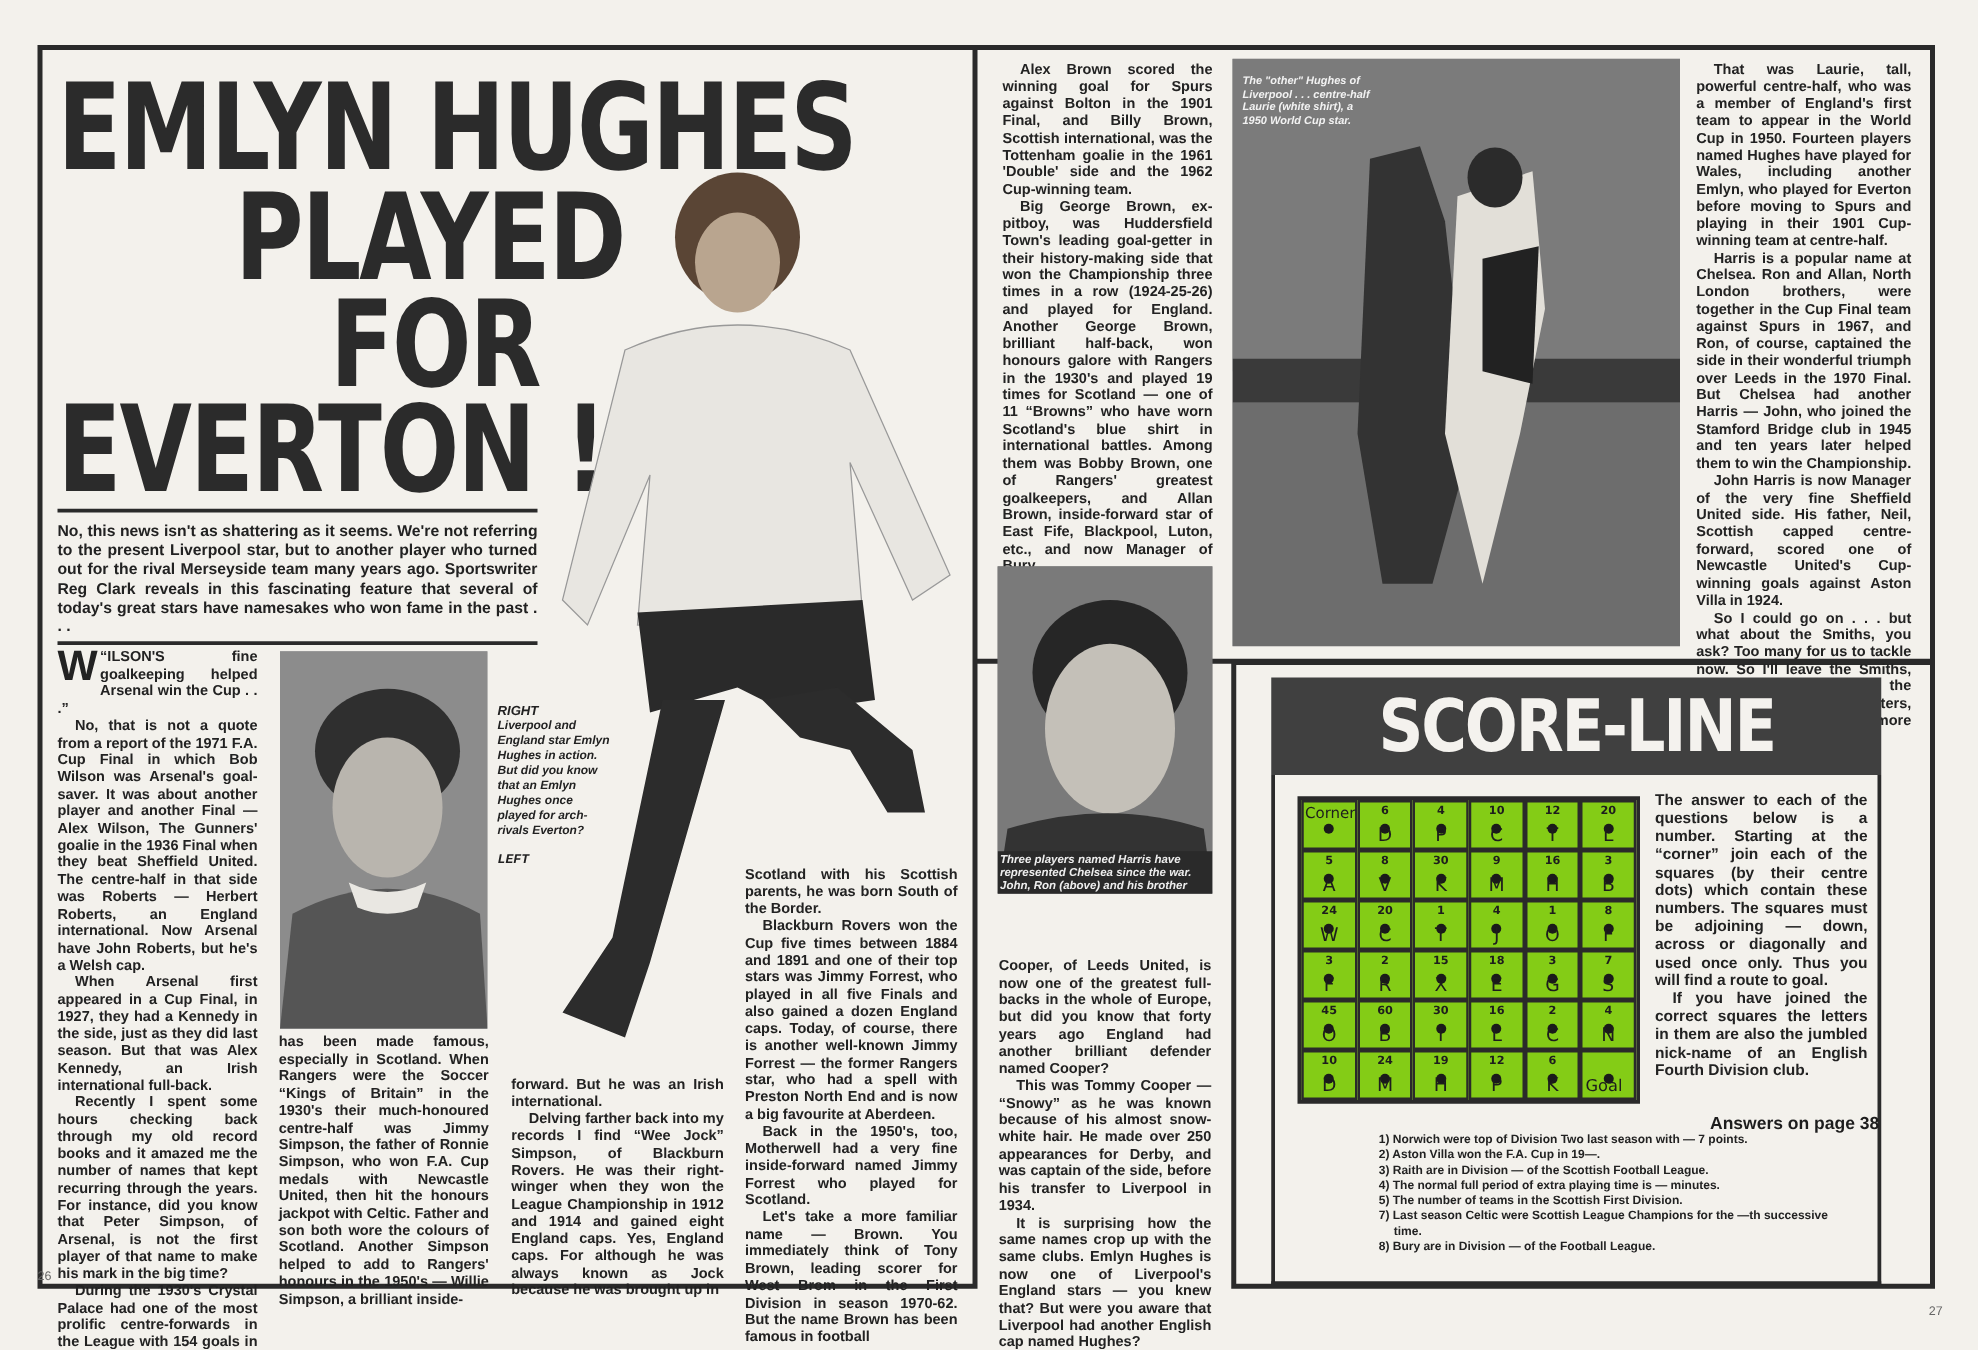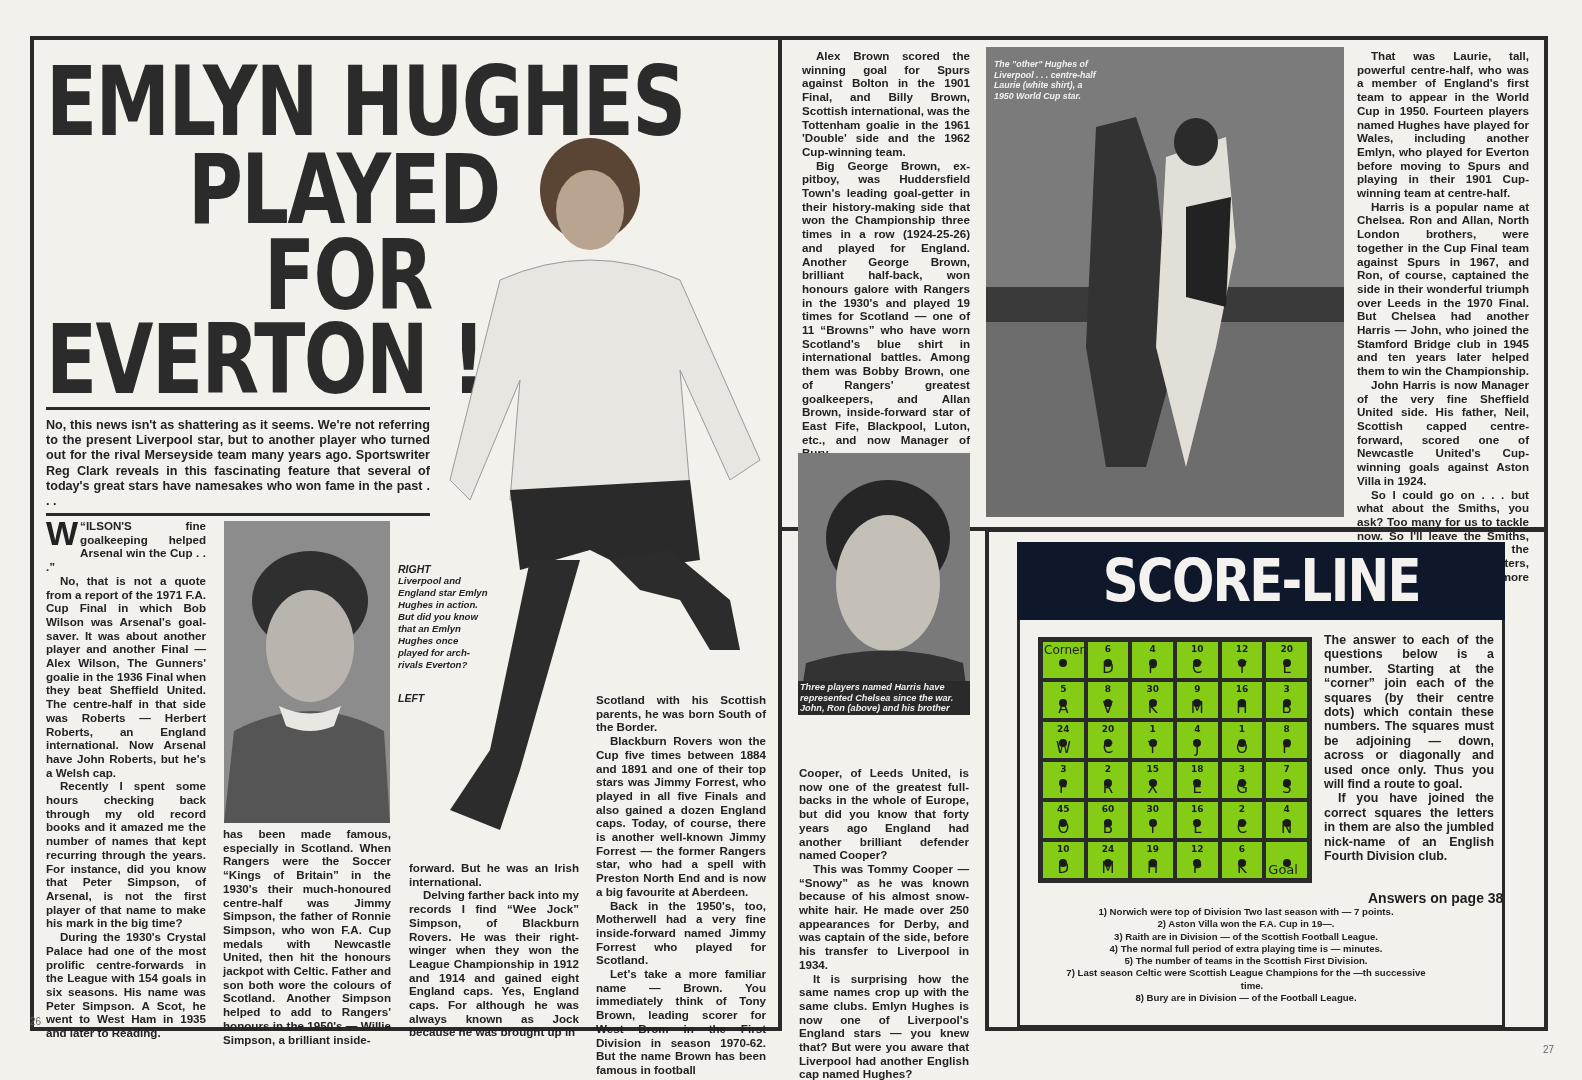--- a/index.html
+++ b/index.html
@@ -61,26 +61,27 @@
     <ellipse cx="86" cy="80" rx="58" ry="50" fill="#2f2f2f"></ellipse>
     <ellipse cx="86" cy="125" rx="44" ry="56" fill="#b9b5ae"></ellipse>
     <path d="M0 302 L10 210 Q86 170 160 210 L166 302 Z" fill="#555"></path>
     <path d="M55 185 Q86 200 117 185 L110 205 Q86 215 62 205 Z" fill="#e9e7e2"></path>
   </svg>
 </div>
 
 <div class="caption" style="left:398px;top:563px;width:92px;">
   <span class="hd">RIGHT</span>
   <span>Liverpool and England star Emlyn Hughes in action. But did you know that an Emlyn Hughes once played for arch-rivals Everton?</span>
-  <span class="hd" style="margin-top:21px;">LEFT</span>
+  <span class="hd" style="margin-top:11px;font-family:Liberation Mono, monospace;">LEFT</span>
 </div>
 
 <div class="col" style="left:46px;top:519px;width:160px;">
   <p class="noind"><span class="dropcap">W</span><span>“ILSON'S fine goalkeeping helped Arsenal win the Cup . . .”</span></p>
   <p>No, that is not a quote from a report of the 1971 F.A. Cup Final in which Bob Wilson was Arsenal's goal-saver. It was about another player and another Final — Alex Wilson, The Gunners' goalie in the 1936 Final when they beat Sheffield United. The centre-half in that side was Roberts — Herbert Roberts, an England international. Now Arsenal have John Roberts, but he's a Welsh cap.</p>
+  <p>When Arsenal first appeared in a Cup Final, in 1927, they had a Kennedy in the side, just as they did last season. But that was Alex Kennedy, an Irish international full-back.</p>
   <p>Recently I spent some hours checking back through my old record books and it amazed me the number of names that kept recurring through the years. For instance, did you know that Peter Simpson, of Arsenal, is not the first player of that name to make his mark in the big time?</p>
   <p>During the 1930's Crystal Palace had one of the most prolific centre-forwards in the League with 154 goals in six seasons. His name was Peter Simpson. A Scot, he went to West Ham in 1935 and later to Reading.</p>
 
 </div>
 
 <div class="col" style="left:223px;top:827px;width:168px;">
   <p class="noind">has been made famous, especially in Scotland. When Rangers were the Soccer “Kings of Britain” in the 1930's their much-honoured centre-half was Jimmy Simpson, the father of Ronnie Simpson, who won F.A. Cup medals with Newcastle United, then hit the honours jackpot with Celtic. Father and son both wore the colours of Scotland. Another Simpson helped to add to Rangers' honours in the 1950's — Willie Simpson, a brilliant inside-</p>
 </div>
 
 <div class="col" style="left:409px;top:861px;width:170px;">
@@ -132,21 +133,21 @@
   <div class="caption" style="left:8px;top:12px;width:102px;color:#f2f2f2;font-size:8.8px;line-height:10.5px;">The "other" Hughes of Liverpool . . . centre-half Laurie (white shirt), a 1950 World Cup star.</div>
 </div>
 
 <div class="col" style="left:1357px;top:49px;width:172px;">
   <p>That was Laurie, tall, powerful centre-half, who was a member of England's first team to appear in the World Cup in 1950. Fourteen players named Hughes have played for Wales, including another Emlyn, who played for Everton before moving to Spurs and playing in their 1901 Cup-winning team at centre-half.</p>
   <p>Harris is a popular name at Chelsea. Ron and Allan, North London brothers, were together in the Cup Final team against Spurs in 1967, and Ron, of course, captained the side in their wonderful triumph over Leeds in the 1970 Final. But Chelsea had another Harris — John, who joined the Stamford Bridge club in 1945 and ten years later helped them to win the Championship.</p>
   <p>John Harris is now Manager of the very fine Sheffield United side. His father, Neil, Scottish capped centre-forward, scored one of Newcastle United's Cup-winning goals against Aston Villa in 1924.</p>
   <p>So I could go on . . . but what about the Smiths, you ask? Too many for us to tackle now. So I'll leave the Smiths, the Jones, the Davies, the Bells, the Hunts, the Hunters, the Scotts and dozens more for another time.</p>
 </div>
 
-<div class="abs" style="left:1017px;top:542px;width:488px;height:78px;background:#0f172a;display:flex;align-items:center;justify-content:center;">
+<div class="abs" style="left:1017px;top:542px;width:488px;height:78px;background:#404040;display:flex;align-items:center;justify-content:center;">
   <span style="font-family:'DejaVu Sans',sans-serif;font-weight:bold;font-size:58px;color:#f4f2ee;letter-spacing:-2px;transform:scaleX(0.86);display:inline-block;">SCORE-LINE</span>
 </div>
 <div class="abs" style="left:1017px;top:620px;width:488px;height:408px;border:3px solid #2a2a2a;border-top:none;"></div>
 
 <div class="grid" id="sl-grid" style="left:1038px;top:637px;width:274px;height:246px;">
     <div class="cell">
       <span class="corner">Corner</span>
       <span class="dot"></span>
     </div>
     <div class="cell">
@@ -324,21 +325,21 @@
       <span class="goal">Goal</span>
     </div>
   </div>
 
 <div class="col" style="left:1324px;top:633px;width:170px;font-size:12.4px;line-height:14.4px;">
   <p class="noind">The answer to each of the questions below is a number. Starting at the “corner” join each of the squares (by their centre dots) which contain these numbers. The squares must be adjoining — down, across or diagonally and used once only. Thus you will find a route to goal.</p>
   <p>If you have joined the correct squares the letters in them are also the jumbled nick-name of an English Fourth Division club.</p>
 </div>
 <div class="abs" style="left:1368px;top:890px;font-size:14px;font-weight:bold;">Answers on page 38</div>
 
-<ul class="qlist" id="sl-questions" style="left:1066px;top:906px;width:360px;text-align:center;">
+<ul class="qlist" id="sl-questions" style="left:1103px;top:906px;width:360px;">
     <li>1) Norwich were top of Division Two last season with — 7 points.</li>
     <li>2) Aston Villa won the F.A. Cup in 19—.</li>
     <li>3) Raith are in Division — of the Scottish Football League.</li>
     <li>4) The normal full period of extra playing time is — minutes.</li>
     <li>5) The number of teams in the Scottish First Division.</li>
     <li>7) Last season Celtic were Scottish League Champions for the —th successive time.</li>
     <li>8) Bury are in Division — of the Football League.</li>
   </ul>
 
 <div class="pagenum" style="left:30px;top:1016px;">26</div>

